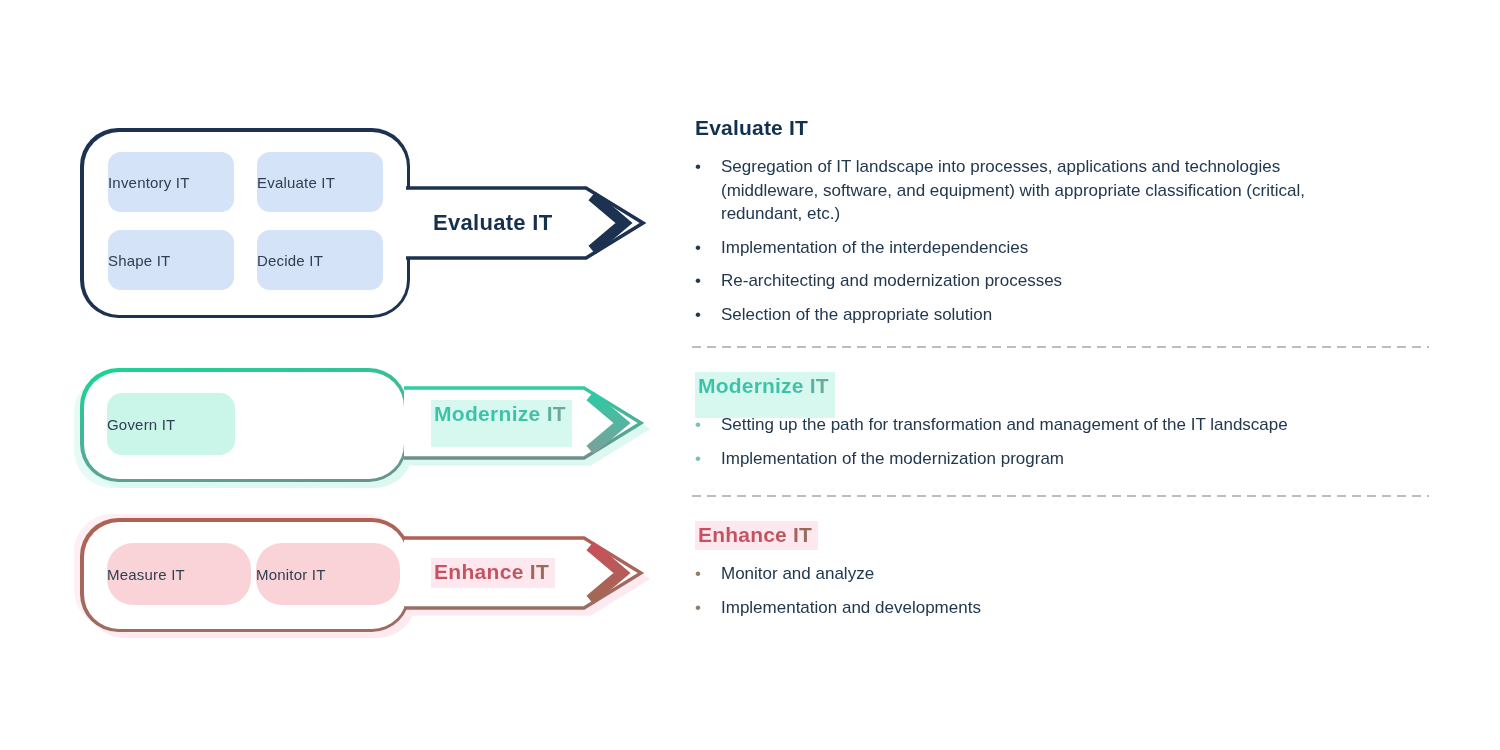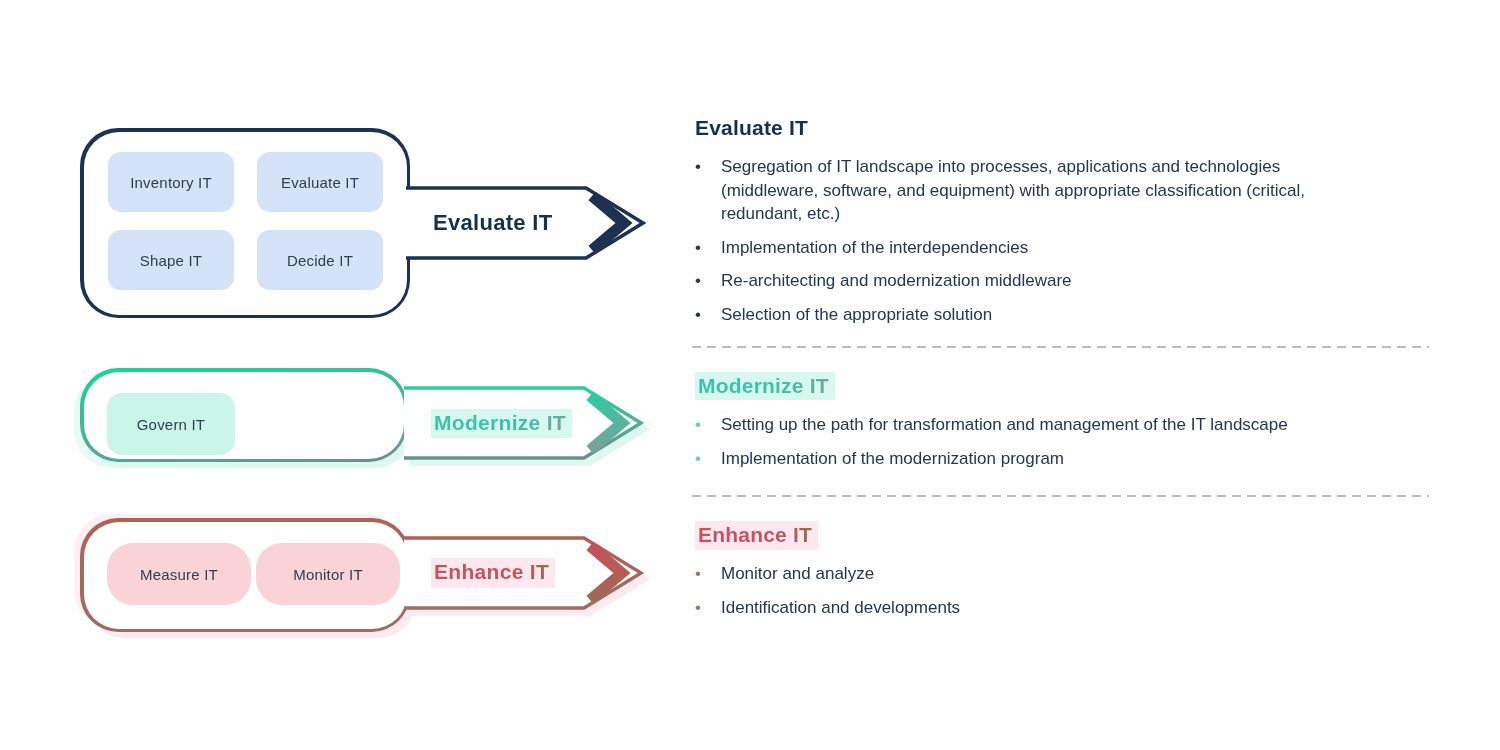--- a/index.html
+++ b/index.html
@@ -2,47 +2,47 @@
 <html><head>
 <meta charset="utf-8">
 <style>
   html,body{margin:0;padding:0;background:#ffffff;}
   body{width:1500px;height:750px;position:relative;font-family:"Liberation Sans",sans-serif;overflow:hidden;}
 
   
   .group{position:absolute;border-radius:38px;box-sizing:border-box;}
   .group .inner{position:absolute;inset:3.5px;background:#ffffff;border-radius:35px;}
   .g1{left:80px;top:128px;width:330px;height:190px;background:#1d3251;}
-  .g2{left:80px;top:368px;width:327px;height:94px;
+  .g2{left:80px;top:368px;width:327px;height:114px;
       background:linear-gradient(172deg,#17d694 0%,#4fae9a 55%,#6b908c 100%);
       box-shadow:6px 6px 0 #ddf8f0,-6px 6px 0 #e6fbf5;}
   .g3{left:80px;top:518px;width:330px;height:114px;
       background:linear-gradient(180deg,#b06156 0%,#9c6d62 100%);
       box-shadow:6px 6px 0 #fdeaf0,-6px -4px 0 #fdeff4;}
 
-  .pbox{position:absolute;display:flex;align-items:center;justify-content:center;
+  .pbox{position:absolute;display:flex;align-items:center;justify-content:flex-start;
         border-radius:13px;font-size:15px;color:#31404f;letter-spacing:.2px;}
   .b-blue{background:#d4e3f7;width:126px;height:60px;}
   .b-mint{background:#c9f6e9;width:128px;height:62px;border-radius:15px;}
   .b-pink{background:#f9d3d7;width:144px;height:62px;border-radius:26px;}
 
   
   .arrow{position:absolute;width:245px;height:80px;}
   .arrow svg{position:absolute;left:0;top:0;overflow:visible;}
   .a1{left:406px;top:183px;}
   .a2{left:404px;top:383px;}
   .a3{left:404px;top:533px;}
   .a2 svg{filter:drop-shadow(6px 6px 0 #ddf8f0);}
   .a3 svg{filter:drop-shadow(6px 6px 0 #fdeaf0);}
   .alabel{position:absolute;left:27px;top:0;bottom:0;display:flex;align-items:center;
           font-weight:bold;font-size:21px;letter-spacing:.3px;white-space:nowrap;}
   .a1 .alabel{font-size:22px;color:#16304f;}
 
   
-  .hl-mint{background:#d7f8ef;padding:2px 6px 3px 3px;}
+  .hl-mint{background:#d7f8ef;padding:2px 6px 21px 3px;}
   .hl-pink{background:#fde8ef;padding:2px 6px 4px 3px;}
   .grad-teal{color:#3cc2a9;background-image:linear-gradient(90deg,#3cc2a9 0%,#3cc2a9 70%,#74a39b 100%);
              -webkit-background-clip:text;background-clip:text;-webkit-text-fill-color:transparent;}
   .grad-rose{color:#c5525e;background-image:linear-gradient(90deg,#c5525e 0%,#c5525e 66%,#8f7058 100%);
              -webkit-background-clip:text;background-clip:text;-webkit-text-fill-color:transparent;}
 
   
   .rsec{position:absolute;left:695px;width:737px;}
   .rsec h2{margin:0 0 15px 0;font-size:21px;letter-spacing:.2px;font-weight:bold;}
   .h-navy{color:#12304f;}
@@ -151,21 +151,21 @@
   <div class="li">
     <span class="dot">•</span>
     <span class="txt wrap3">Segregation of IT landscape into processes, applications and technologies (middleware, software, and equipment) with appropriate classification (critical, redundant, etc.)</span>
   </div>
   <div class="li">
     <span class="dot">•</span>
     <span class="txt">Implementation of the interdependencies</span>
   </div>
   <div class="li">
     <span class="dot">•</span>
-    <span class="txt">Re-architecting and modernization middleware</span>
+    <span class="txt">Re-architecting and modernization processes</span>
   </div>
   <div class="li">
     <span class="dot">•</span>
     <span class="txt">Selection of the appropriate solution</span>
   </div>
 </div>
 
 <div class="divider d1"></div>
 
 <div class="rsec s2" style="top:374px">
@@ -183,15 +183,15 @@
 <div class="divider d2"></div>
 
 <div class="rsec s3" style="top:523px">
   <h2><span class="hl-pink"><span class="grad-rose">Enhance IT</span></span></h2>
   <div class="li">
     <span class="dot">•</span>
     <span class="txt">Monitor and analyze</span>
   </div>
   <div class="li">
     <span class="dot">•</span>
-    <span class="txt">Identification and developments</span>
+    <span class="txt">Implementation and developments</span>
   </div>
 </div>
 
 </body></html>

